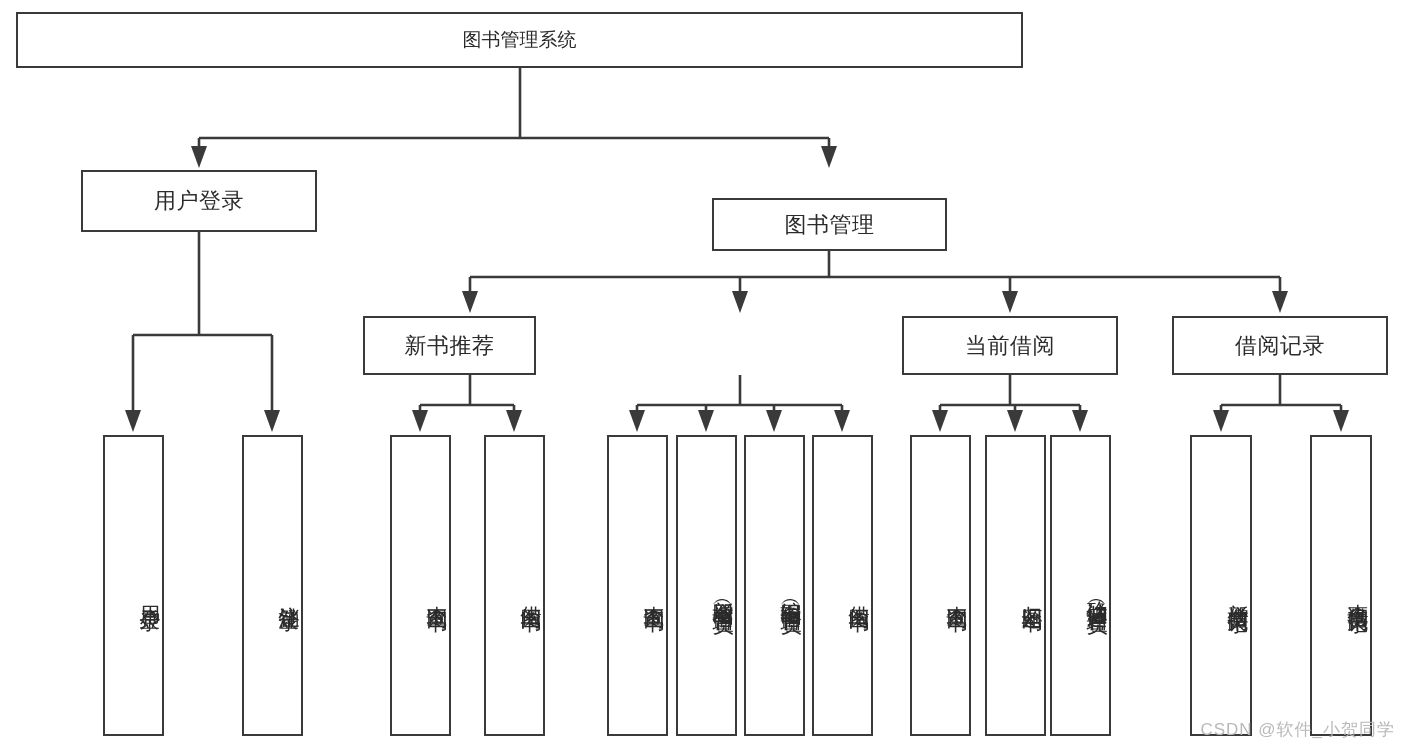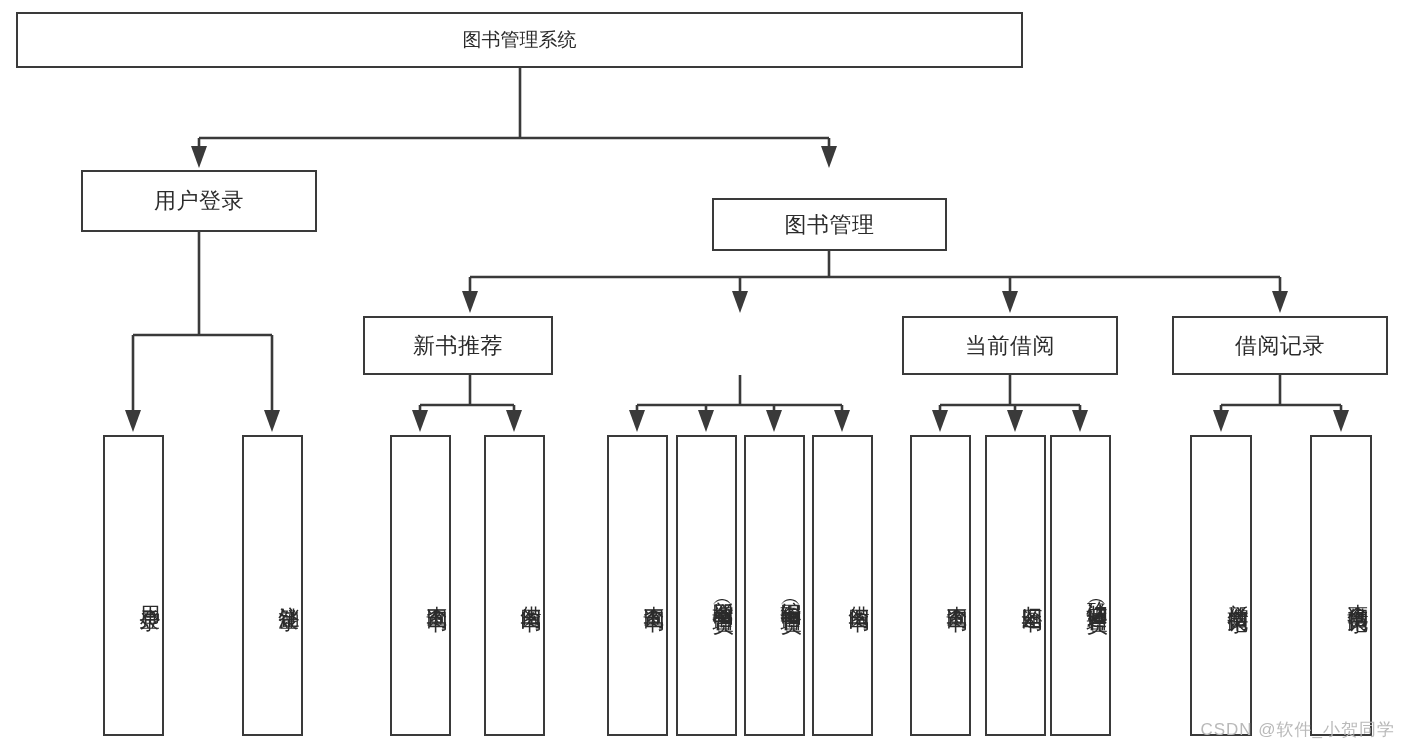--- a/index.html
+++ b/index.html
@@ -134,21 +134,21 @@
     <span>图书管理系统</span>
   </div>
 
   <div class="node h" id="n-user_login" style="left: 81px; top: 170px; width: 236px; height: 62px;">
     <span>用户登录</span>
   </div>
   <div class="node h" id="n-book_manage" style="left: 712px; top: 170px; width: 235px; height: 53px; margin-top: 28px;">
     <span>图书管理</span>
   </div>
 
-  <div class="node h" id="n-new_book_rec" style="left: 363px; top: 316px; width: 190px; height: 59px;">
+  <div class="node h" id="n-new_book_rec" style="left: 363px; top: 316px; width: 173px; height: 59px;">
     <span>新书推荐</span>
   </div>
   <div class="node h" id="n-borrow_record" style="left: 1172px; top: 316px; width: 216px; height: 59px;">
     <span>借阅记录</span>
   </div>
   <div class="node h" id="n-current_borrow" style="left: 902px; top: 316px; width: 216px; height: 59px;">
     <span>当前借阅</span>
   </div>
 
   <div class="node v" id="n-leaf_user_login" style="left: 103px; top: 435px; width: 61px; height: 301px;">

